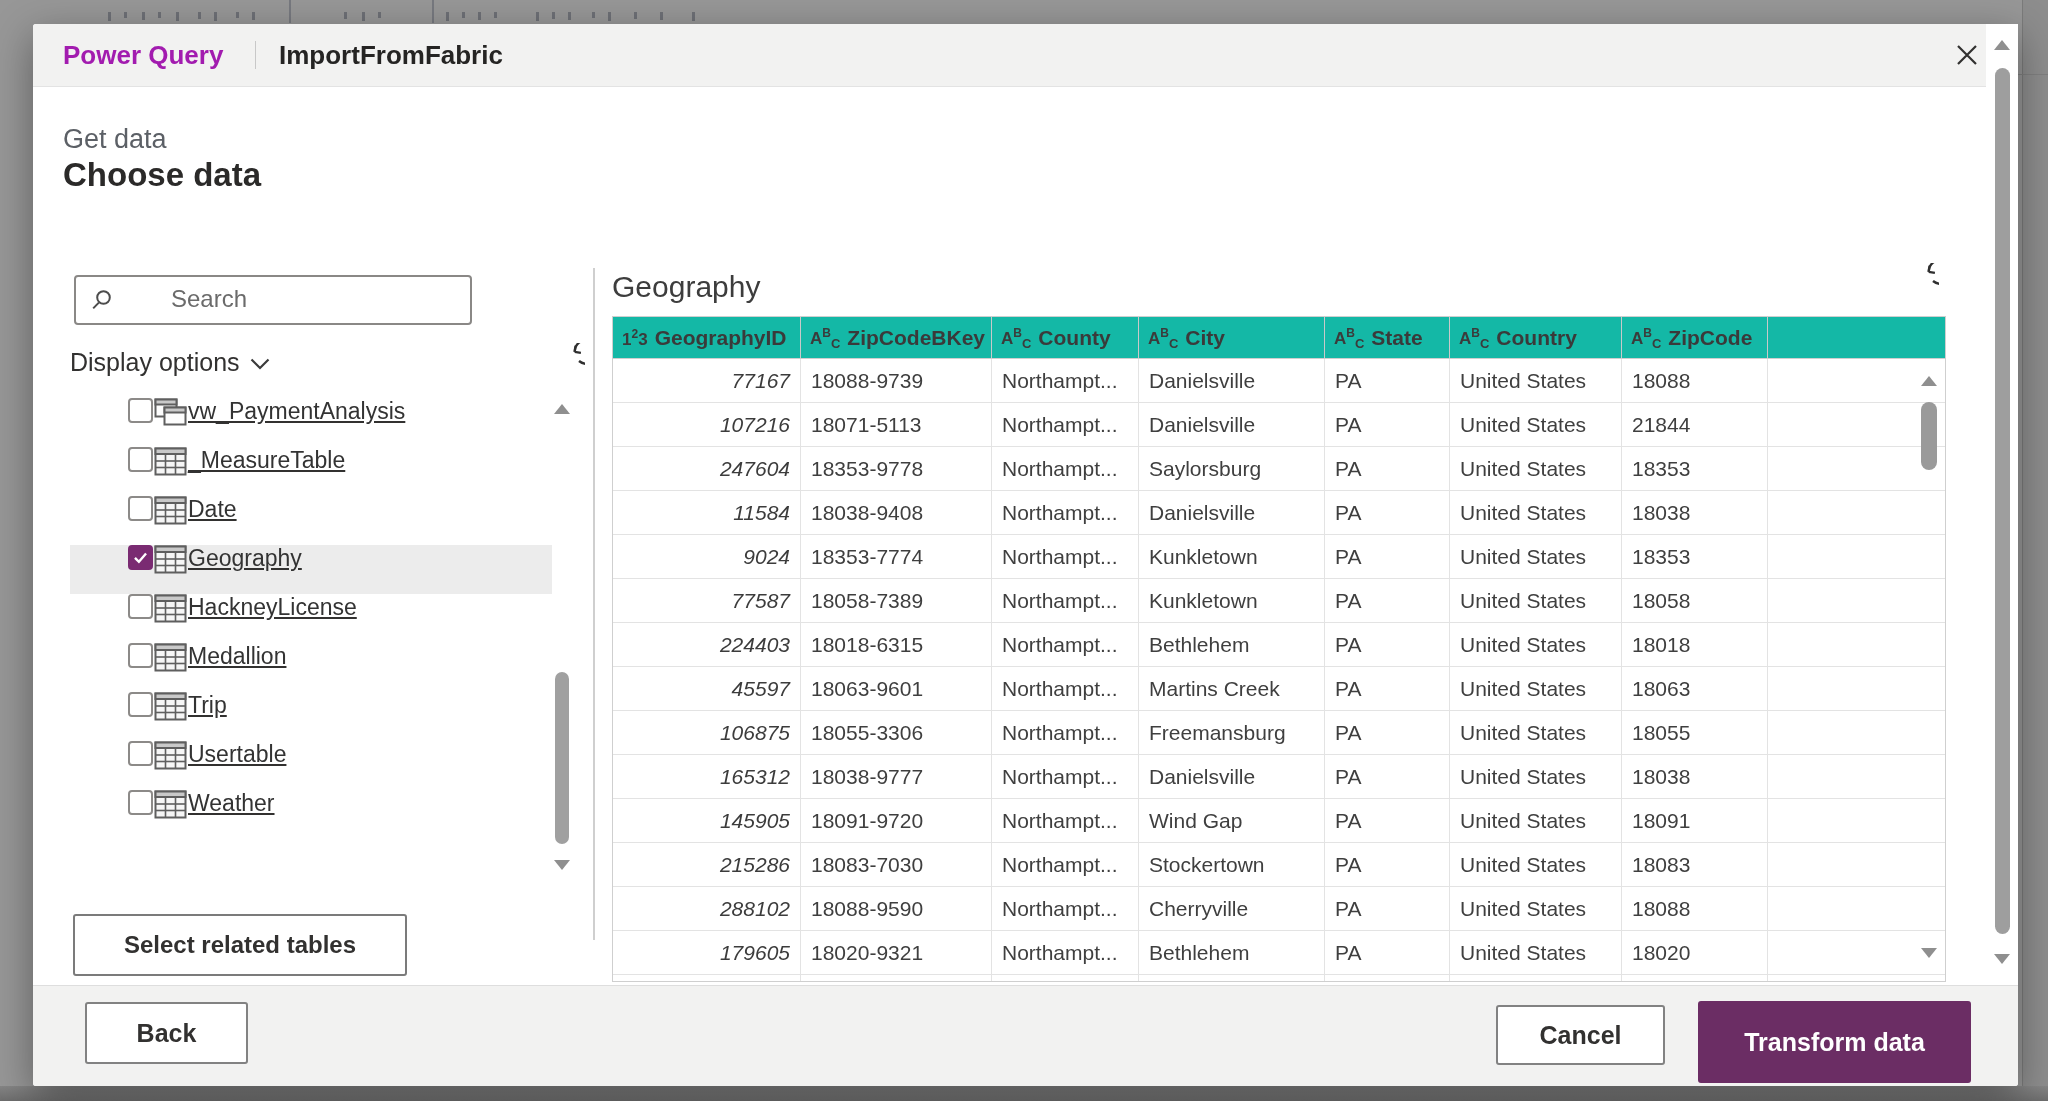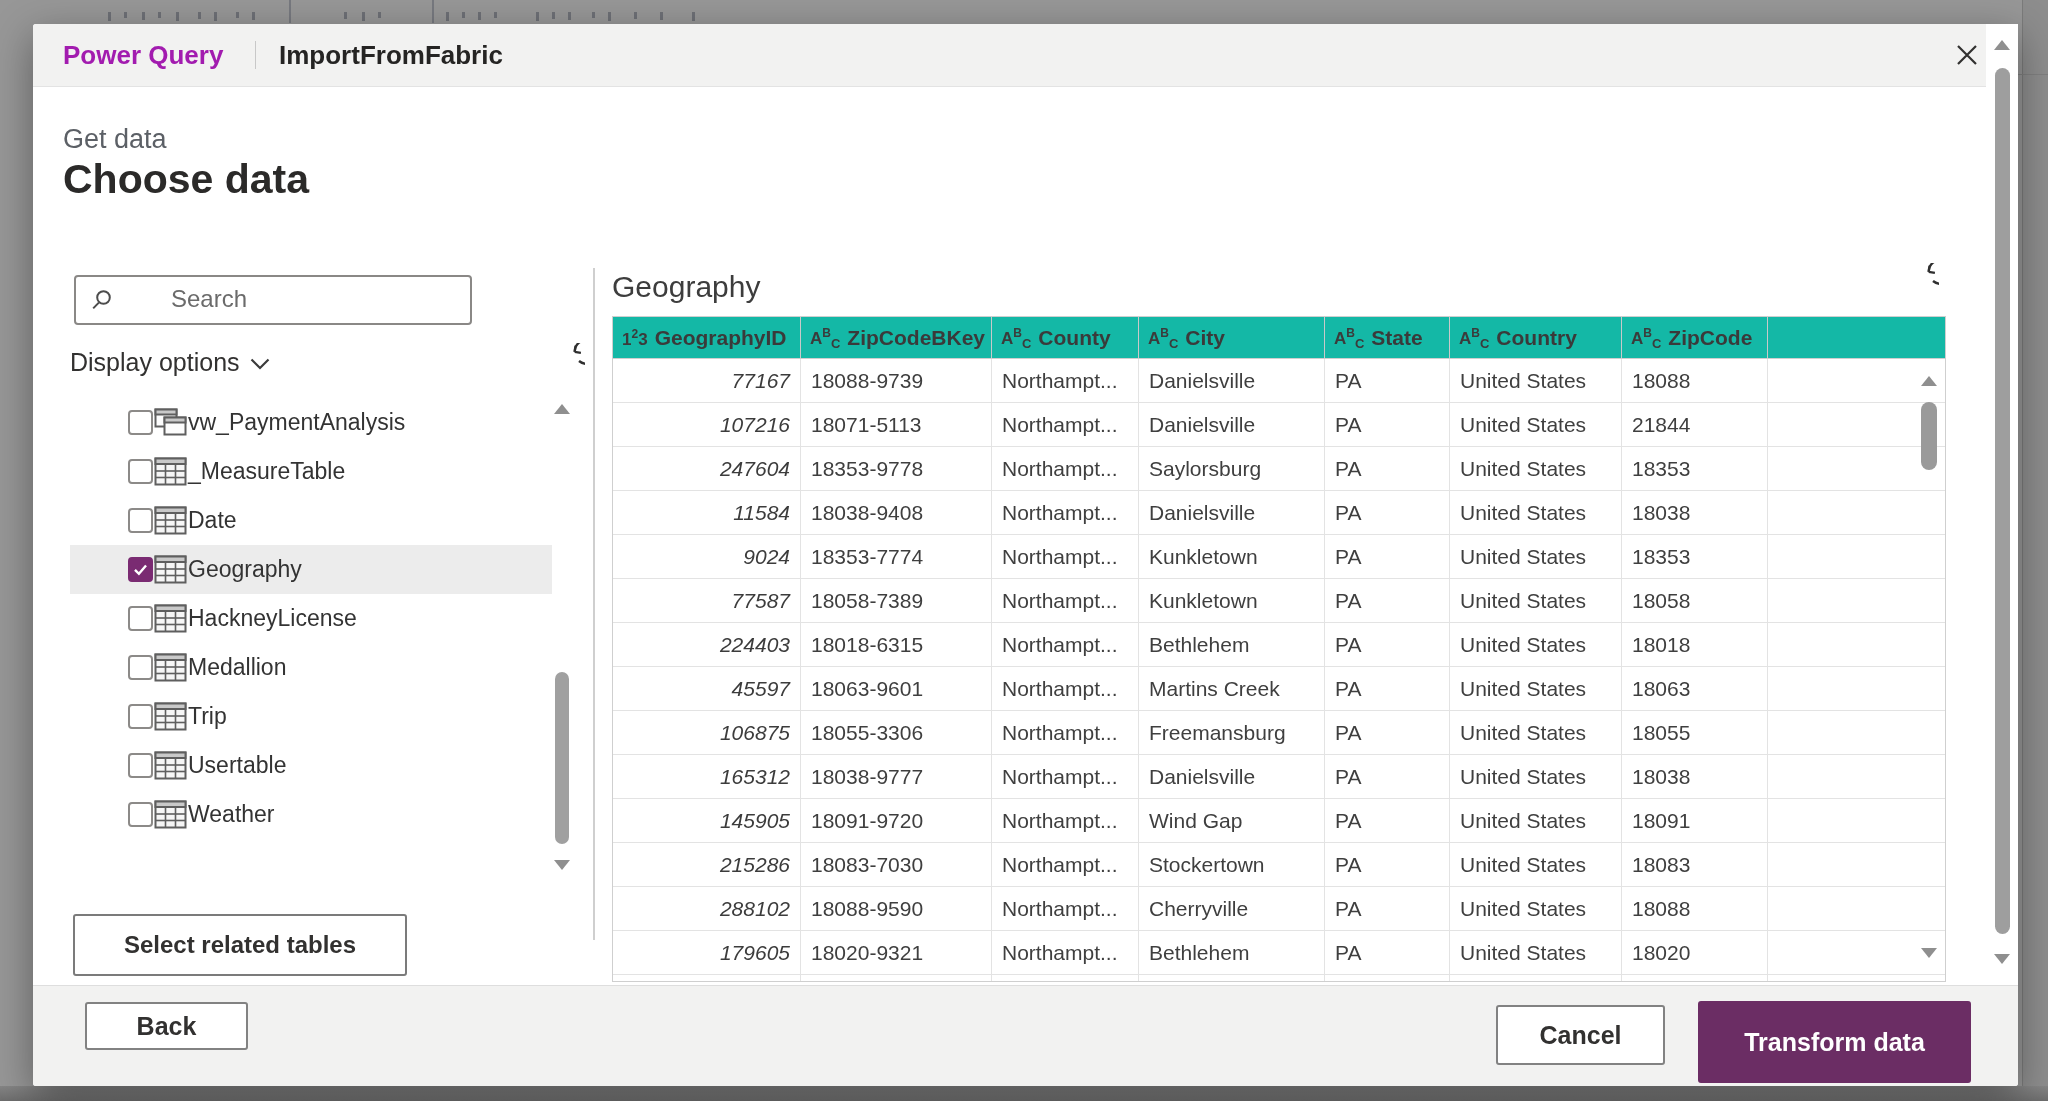--- a/index.html
+++ b/index.html
@@ -27,37 +27,37 @@
   .v-scroll{position:absolute;left:1953px;top:0;width:32px;height:961px;background:#fff;}
   .tri{width:0;height:0;position:absolute;}
   .tri.up{border-left:8px solid transparent;border-right:8px solid transparent;border-bottom:10px solid #8f8f8f;}
   .tri.down{border-left:8px solid transparent;border-right:8px solid transparent;border-top:10px solid #8f8f8f;}
   .v-scroll .tri.up{left:8px;top:16px;}
   .v-scroll .tri.down{left:8px;top:930px;}
   .v-thumb{position:absolute;left:9px;top:44px;width:15px;height:866px;border-radius:8px;background:#9e9e9e;}
 
   
   .eyebrow{position:absolute;left:30px;top:100px;font-size:27px;color:#5c6066;}
-  .page-title{position:absolute;left:30px;top:132px;font-size:41px;font-weight:bold;color:#2b2a29;}
+  .page-title{position:absolute;left:30px;top:132px;font-size:33px;font-weight:bold;color:#2b2a29;}
 
   
   .search-box{position:absolute;left:41px;top:251px;width:394px;height:46px;border:2px solid #8a8886;
               border-radius:4px;background:#fff;}
   .search-box svg{position:absolute;left:14px;top:11px;}
   .search-box input{position:absolute;left:46px;top:3px;width:330px;height:36px;border:none;outline:none;
                     font-family:inherit;font-size:24px;color:#323130;background:transparent;margin-left:47px;}
   .search-box input::placeholder{color:#6b6b6b;}
   .display-options{position:absolute;left:37px;top:320px;height:36px;display:flex;align-items:center;gap:9px;
                    background:none;border:none;cursor:pointer;font-family:inherit;font-size:25px;color:#323130;padding:0;}
   .icon-btn{background:none;border:none;cursor:pointer;padding:0;position:absolute;}
   .nav-refresh{left:514px;top:318px;width:40px;height:40px;}
   .panel-divider{position:absolute;left:560px;top:244px;width:2px;height:672px;background:#cfcfcf;}
 
   .table-list{position:absolute;left:37px;top:374px;width:482px;}
-  .list-row{display:flex;align-items:center;height:49px;padding-left:58px;gap:1px;cursor:pointer;box-sizing:border-box;}
+  .list-row{display:flex;height:49px;padding-left:58px;gap:1px;cursor:pointer;box-sizing:border-box;text-decoration:underline;}
   .list-row.selected{background:#ececec;}
   .checkbox{width:25px;height:25px;border:2px solid #8c8a88;border-radius:4px;background:#fff;box-sizing:border-box;
             flex:0 0 auto;display:flex;align-items:center;justify-content:center;}
   .checkbox.checked{background:var(--accent,#7a2b72);border-color:var(--accent,#7a2b72);}
   .checkbox svg{display:none;}
   .checkbox.checked svg{display:block;}
   .tbl-ic{flex:0 0 auto;width:33px;height:29px;}
   .list-label{font-size:23px;color:#333;white-space:nowrap;}
 
   .list-scroll-up{left:521px;top:378px;width:16px;height:14px;}
@@ -95,21 +95,21 @@
   .pv-scroll-up .tri.up{left:0;top:2px;}
   .pv-scroll-down .tri.down{left:0;top:2px;}
   .pv-thumb{position:absolute;left:1888px;top:378px;width:16px;height:68px;border-radius:8px;background:#9a9a9a;}
 
   
   .footer{position:absolute;left:0;top:961px;width:1985px;height:101px;background:#f2f2f1;
           border-top:1px solid #dedede;border-radius:0 0 3px 3px;box-sizing:border-box;}
   .btn{font-family:inherit;font-weight:bold;cursor:pointer;border-radius:3px;box-sizing:border-box;}
   .btn.secondary{background:#fff;border:2px solid #828282;color:#323130;}
   .btn.primary{background:var(--primary,#6b2d64);border:2px solid var(--primary,#6b2d64);color:#fff;}
-  .btn-back{position:absolute;left:52px;top:16px;width:163px;height:48px;font-size:25px;text-align:center;}
+  .btn-back{position:absolute;left:52px;top:16px;width:163px;height:62px;font-size:25px;text-align:center;}
   .btn-cancel{position:absolute;left:1463px;top:19px;width:169px;height:60px;font-size:25px;}
   .btn-transform{position:absolute;left:1665px;top:15px;width:273px;height:82px;font-size:25px;}
 </style>
 </head>
 <body>
 
 <div class="stage">
 
   <div>
     <i class="bg-mark" style="left:108px;height:9px"></i>

